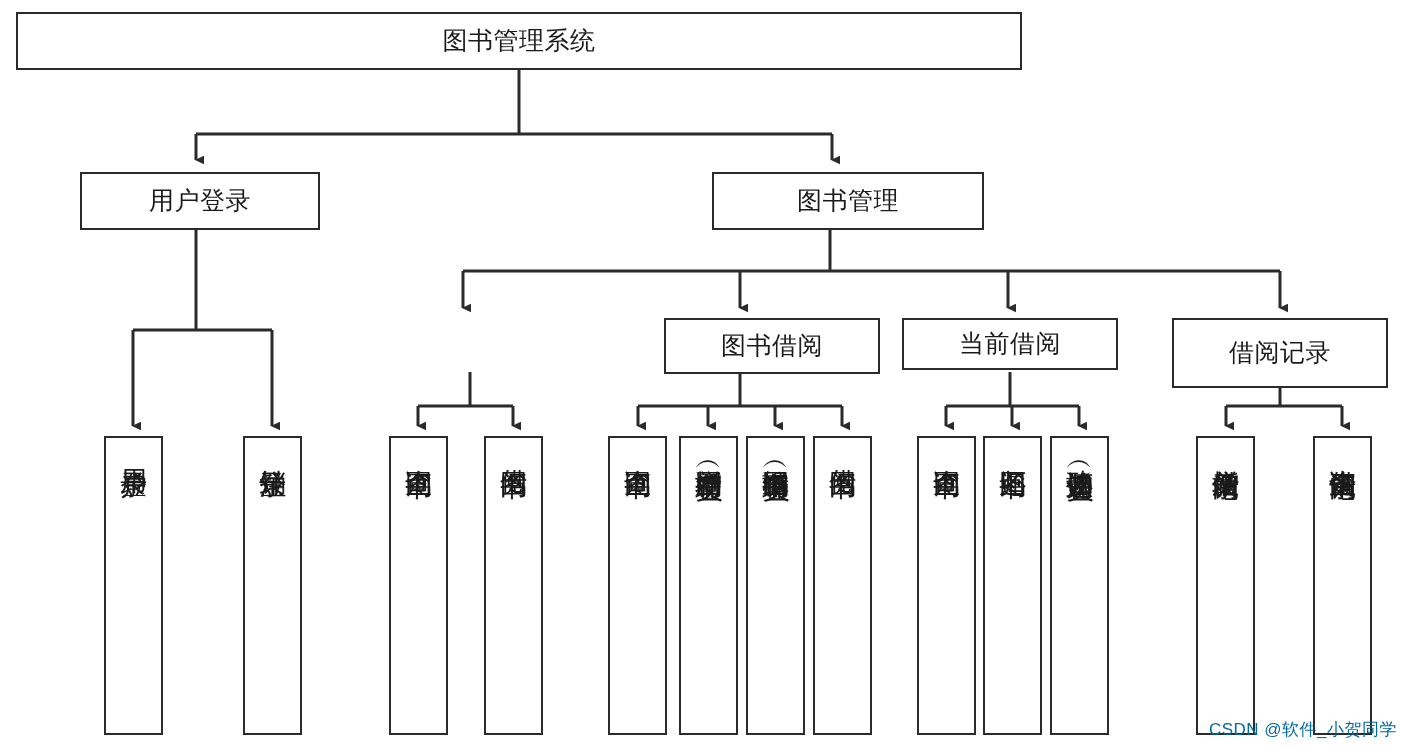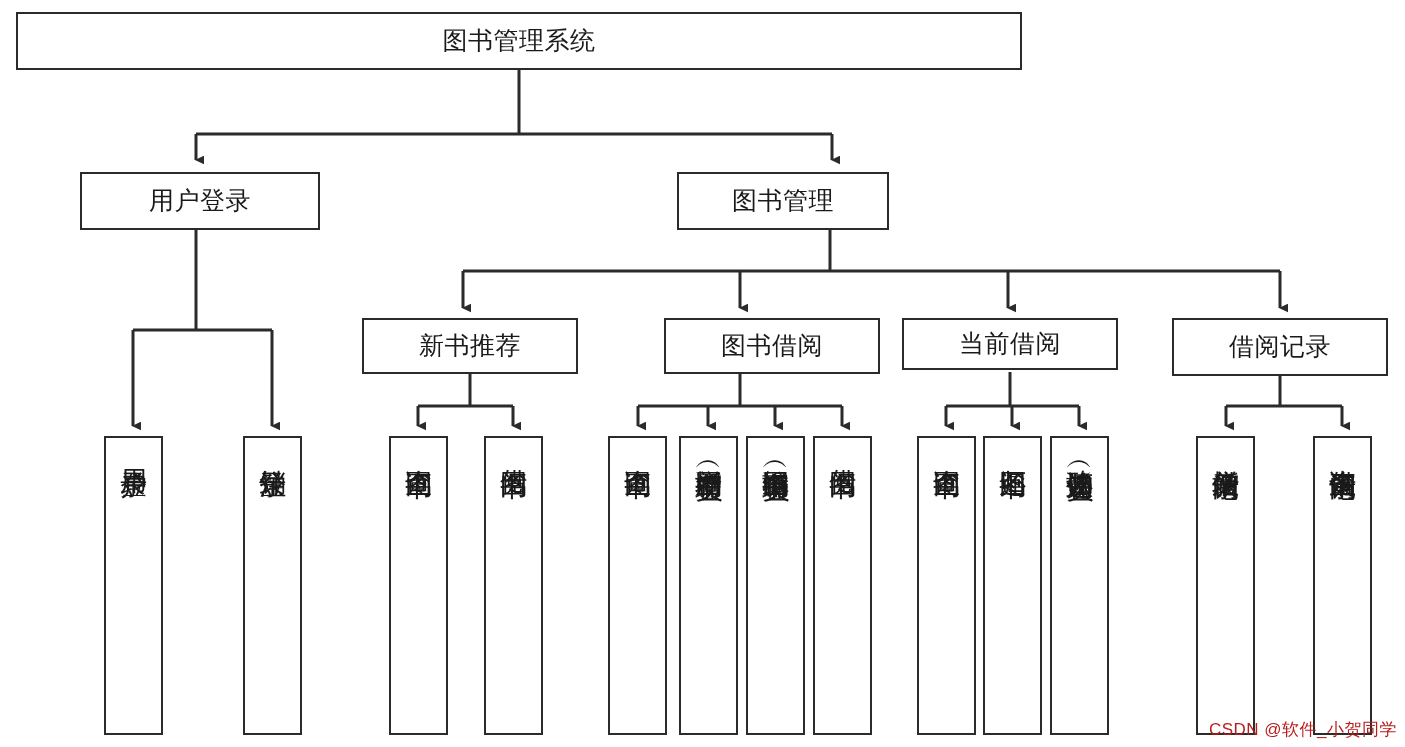--- a/index.html
+++ b/index.html
@@ -55,21 +55,21 @@
     font-size: 27px;
     line-height: 1.06;
     letter-spacing: 1px;
     max-height: 282px;
   }
   .watermark {
     position: absolute;
     right: 8px;
     bottom: 6px;
     font-size: 17px;
-    color: #b91c1c;
+    color: #0369a1;
     letter-spacing: 0.5px;
     white-space: nowrap;
   }
 </style>
 </head>
 <body>
 
 <div id="canvas">
 
   <svg id="wires" viewBox="0 0 1405 747">
@@ -122,34 +122,31 @@
     </g>
   </svg>
 
   <div class="node horiz" style="left:16px; top:12px; width:1006px; height:58px;">
     <span class="lbl">图书管理系统</span>
   </div>
 
   <div class="node horiz" style="left:80px; top:172px; width:240px; height:58px;">
     <span class="lbl">用户登录</span>
   </div>
-  <div class="node horiz" style="left:677px; top:172px; width:212px; height:58px;">
+  <div class="node horiz" style="left:712px; top:172px; width:272px; height:58px;">
     <span class="lbl">图书管理</span>
   </div>
 
-  <div class="node horiz" style="left:362px; top:318px; width:216px; height:56px;">
-    <span class="lbl">新书推荐</span>
-  </div>
   <div class="node horiz" style="left:632px; top:318px; width:216px; height:56px;margin-left:32px;">
     <span class="lbl">图书借阅</span>
   </div>
   <div class="node horiz" style="left:902px; top:318px; width:216px; height:52px;">
     <span class="lbl">当前借阅</span>
   </div>
-  <div class="node horiz" style="left:1172px; top:318px; width:216px; height:58px;">
+  <div class="node horiz" style="left:1172px; top:318px; width:216px; height:70px;">
     <span class="lbl">借阅记录</span>
   </div>
 
   <div class="node vert" style="left:104px; top:436px; width:59px; height:299px;">
     <span class="lbl">用户登录</span>
   </div>
   <div class="node vert" style="left:243px; top:436px; width:59px; height:299px;">
     <span class="lbl">注销登录</span>
   </div>
 

